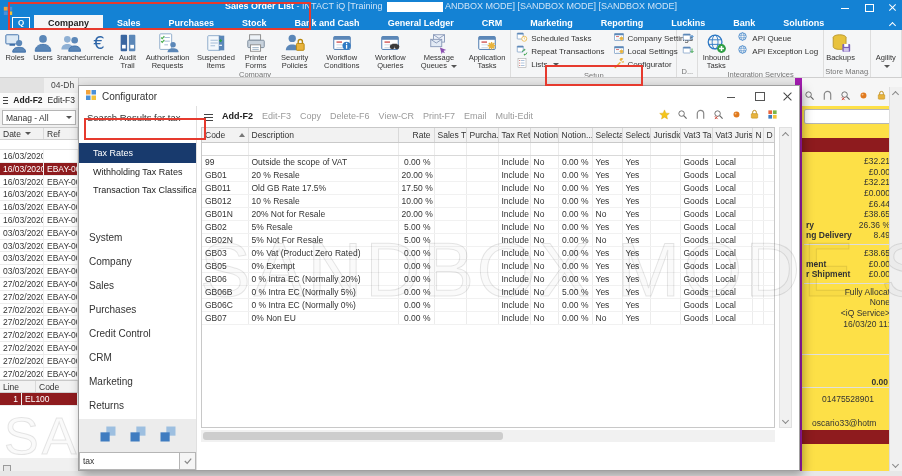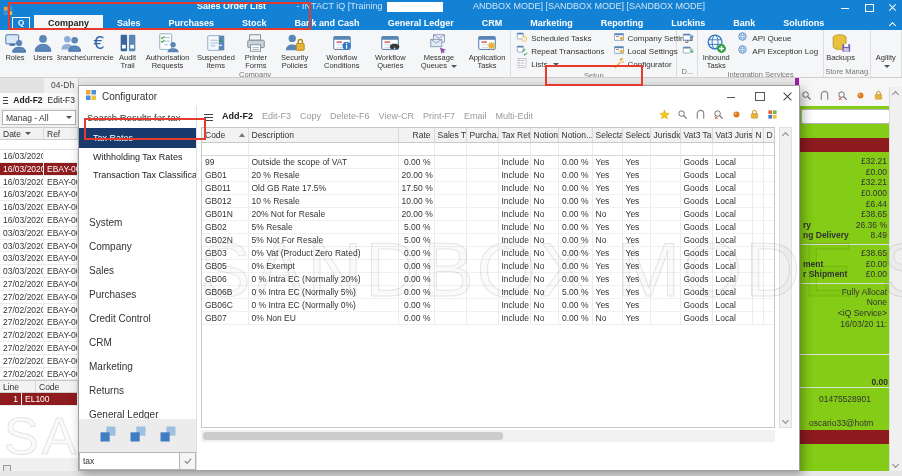--- a/index.html
+++ b/index.html
@@ -5,21 +5,21 @@
   * { margin:0; padding:0; box-sizing:border-box; }
   body { font-family:"Liberation Sans", sans-serif; background:#cfcfcf; }
   .screen { position:relative; width:902px; height:476px; background:#e7e7e7; overflow:hidden;
             font-family:"Liberation Sans", sans-serif; }
 
   
   .titlebar { position:absolute; left:0; top:0; right:0; height:15px; background:#1482d4; color:#fff; }
   .app-logo { position:absolute; left:3px; top:2px; }
   .title-text { position:absolute; left:0; right:0; top:1px; text-align:center; font-size:9px; white-space:nowrap; }
   .title-text .t1 { font-weight:bold; }
-  .title-text .t2 { color:#cfe4f7;margin-left:28px; }
+  .title-text .t2 { color:#cfe4f7; }
   .redact { display:inline-block; width:56px; height:10px; background:#fff; vertical-align:middle; margin:0 2px; }
   .win-btns { position:absolute; right:4px; top:1px; display:flex; gap:14px; align-items:center; height:12px; }
   .wb { width:10px; height:10px; position:relative; }
   .wb-min::after { content:""; position:absolute; left:1px; right:1px; top:6px; height:1px; background:#fff; }
   .wb-max::after { content:""; position:absolute; left:1px; top:2px; width:7px; height:6px; border:1px solid #fff; }
   .wb-close::before,.wb-close::after { content:""; position:absolute; left:4px; top:1px; width:1px; height:9px; background:#fff; }
   .wb-close::before { transform:rotate(45deg); } .wb-close::after { transform:rotate(-45deg); }
 
   
   .tabrow { position:absolute; left:0; top:15px; right:0; height:15px; background:#1482d4; display:flex; align-items:flex-end; color:#fff; }
@@ -54,21 +54,21 @@
   .bgl-hrow { display:flex; height:12px; background:#f2f2f2; border-bottom:1px solid #cfcfcf; font-size:8.5px; color:#333; }
   .bgl-hcell { padding:0 3px; border-right:1px solid #d9d9d9; white-space:nowrap; overflow:hidden; display:flex; align-items:center; gap:2px;}
   .bgl-filter { height:10px; background:#fff; border-bottom:1px solid #e3e3e3; }
   .bgl-row { display:flex; height:12.8px; font-size:8.5px; color:#333; background:#fff; border-bottom:1px solid #ececec; }
   .bgl-cell { padding:0 3px; border-right:1px solid #f0f0f0; white-space:nowrap; overflow:hidden; line-height:12px; }
   .c-date { width:44px; flex:none; } .c-ref { flex:1; min-width:0; }
   .bgl-row.selected { background:#8e1b1e; color:#fff; }
   .line-grid { border-top:1px solid #c9c9c9; background:#fff; height:78px; }
   .bottom-icon { position:absolute; left:3px; bottom:3px; width:8px; height:8px; border:1px solid #9a9a9a; background:#e8e8e8; }
 
-  .bg-right { position:absolute; left:795px; top:0; width:107px; height:393px; background:#84cc16; border-left:4px solid #a21caf; overflow:hidden; }
+  .bg-right { position:absolute; left:795px; top:0; width:107px; height:393px; background:#fde047; border-left:7px solid #a21caf; overflow:hidden; }
   .bgr-top { position:absolute; left:0; top:0; right:0; height:28px; background:#f6f6f6; }
   .bgr-icons { position:absolute; left:2px; top:9px; display:flex; gap:7px; align-items:center; }
   .bgr-input { position:absolute; left:2px; top:31px; width:89px; height:15px; background:#fff; border:1px solid #b5b5b5; border-radius:2px; }
   .maroon-bar { position:absolute; left:0; width:92px; height:14px; background:#8e1b1e; }
   .totals { position:absolute; left:0; top:78px; width:92px; font-size:8.5px; color:#333; }
   .trow { display:flex; justify-content:flex-end; align-items:center; height:10.6px; padding:0 4px; gap:4px; white-space:nowrap; overflow:hidden; }
   .trow .tlabel { font-weight:bold; margin-right:auto; }
   .tdiv { height:1px; background:#ddd; margin:3px 2px; }
   .bgr-amount { position:absolute; right:14px; top:299px; font-size:8.5px; color:#333;font-weight:bold; }
   .bgr-box1 { position:absolute; left:0; top:276px; width:92px; height:34px; border:1px solid #e0e0e0; border-left:none; }
@@ -87,21 +87,21 @@
   .dlg-btns { margin-left:auto; display:flex; gap:18px; align-items:center; }
   .dwb { width:10px; height:10px; position:relative; }
   .dwb-min::after { content:""; position:absolute; left:0; right:2px; top:6px; height:1px; background:#555; }
   .dwb-max::after { content:""; position:absolute; left:0; top:1px; width:8px; height:7px; border:1px solid #555; }
   .dwb-close::before,.dwb-close::after { content:""; position:absolute; left:4px; top:0; width:1px; height:11px; background:#444; }
   .dwb-close::before { transform:rotate(45deg); } .dwb-close::after { transform:rotate(-45deg); }
 
   .dlg-side { position:absolute; left:0; top:20px; bottom:0; width:118px; border-right:1px solid #e0e0e0; background:#fff; overflow:hidden; }
   .side-header { font-size:9.5px; color:#333; padding:6px 8px 5px; white-space:nowrap; }
   .side-item { font-size:9px; color:#222; padding:4px 0 4px 14px; white-space:nowrap; overflow:hidden; }
-  .side-item.selected { background:#183a6d; color:#fff; padding-top:5px; padding-bottom:5px; }
+  .side-item.selected { background:#183a6d; color:#fff; padding-top:5px; padding-bottom:5px;margin-top:15px; }
   .side-sections { margin-top:26px; }
   .side-section { font-size:10px; color:#333; padding:6.5px 0 6.5px 10px; white-space:nowrap; }
   .side-footer { position:absolute; left:0; right:0; bottom:18px; height:33px; background:#ececec; display:flex; align-items:center; justify-content:center; gap:10px; }
   .side-search { position:absolute; left:0; right:0; bottom:0; height:18px; display:flex; }
   .side-search input { flex:1; min-width:0; border:1px solid #b5b5b5; font-size:8.5px; padding:0 3px; font-family:"Liberation Sans",sans-serif; color:#333; }
   .search-ok { width:16px; border:1px solid #b5b5b5; border-left:none; background:#f5f5f5; display:flex; align-items:center; justify-content:center; }
 
   .dlg-main { position:absolute; left:118px; top:20px; right:0; bottom:26px; }
   .dlg-toolbar { height:19px; display:flex; align-items:center; font-size:9px; gap:9px; padding:0 7px; color:#9a9a9a; white-space:nowrap; }
   .dlg-toolbar .m-bold { color:#222; font-weight:bold; }

